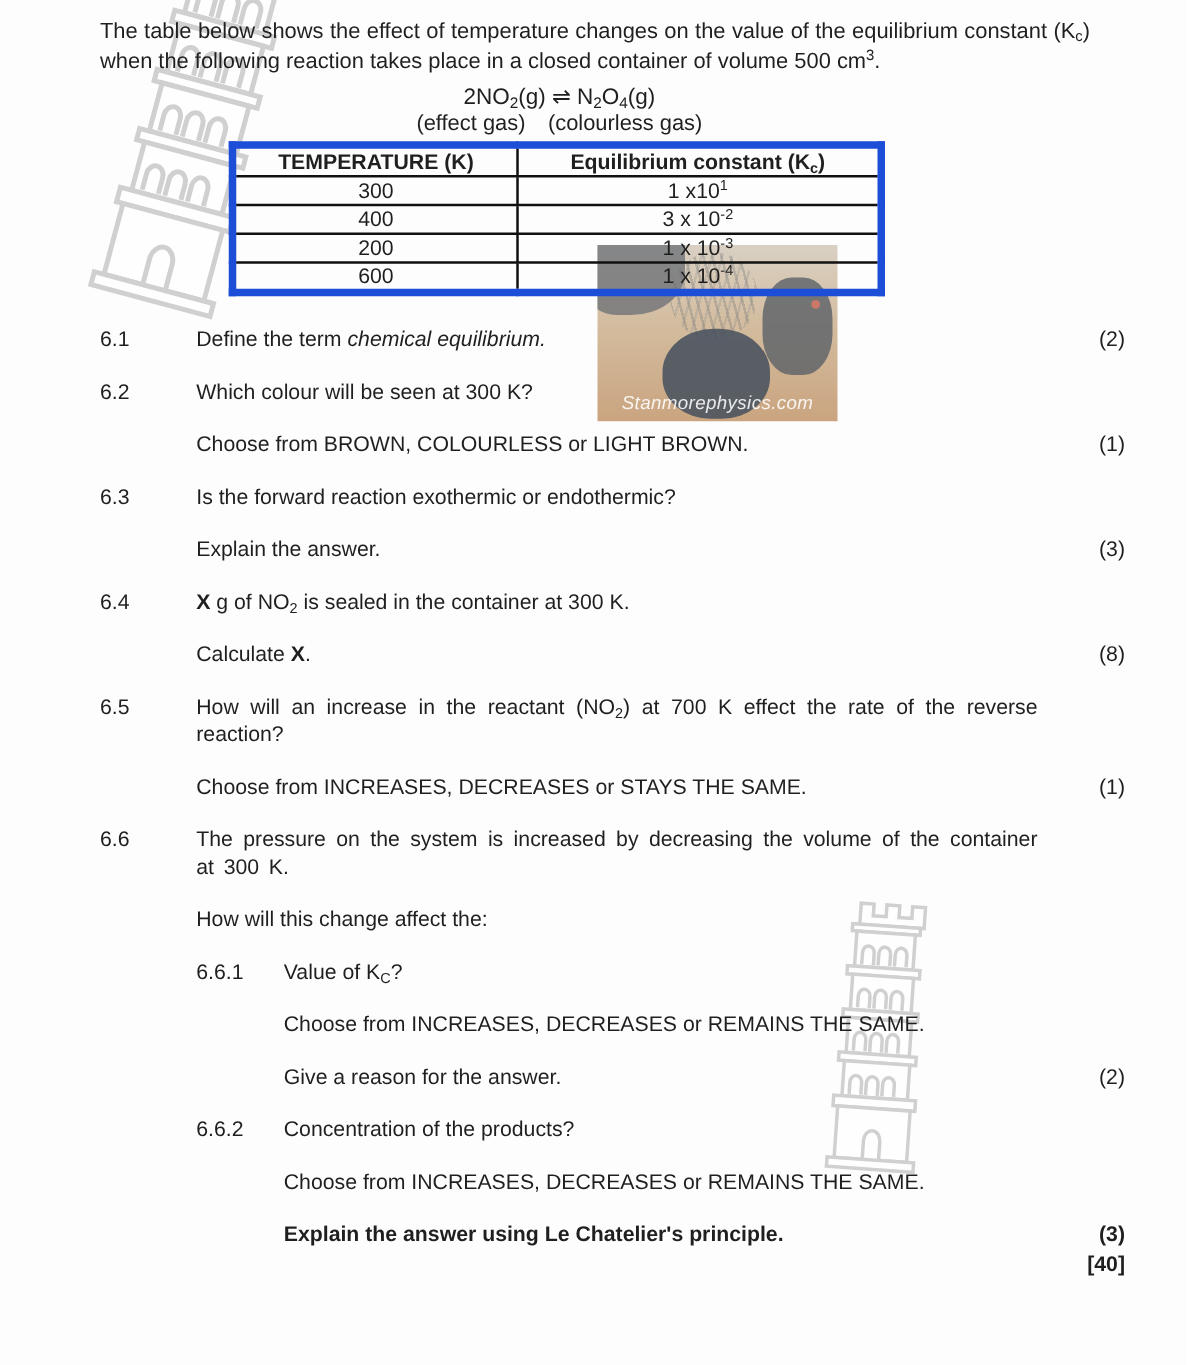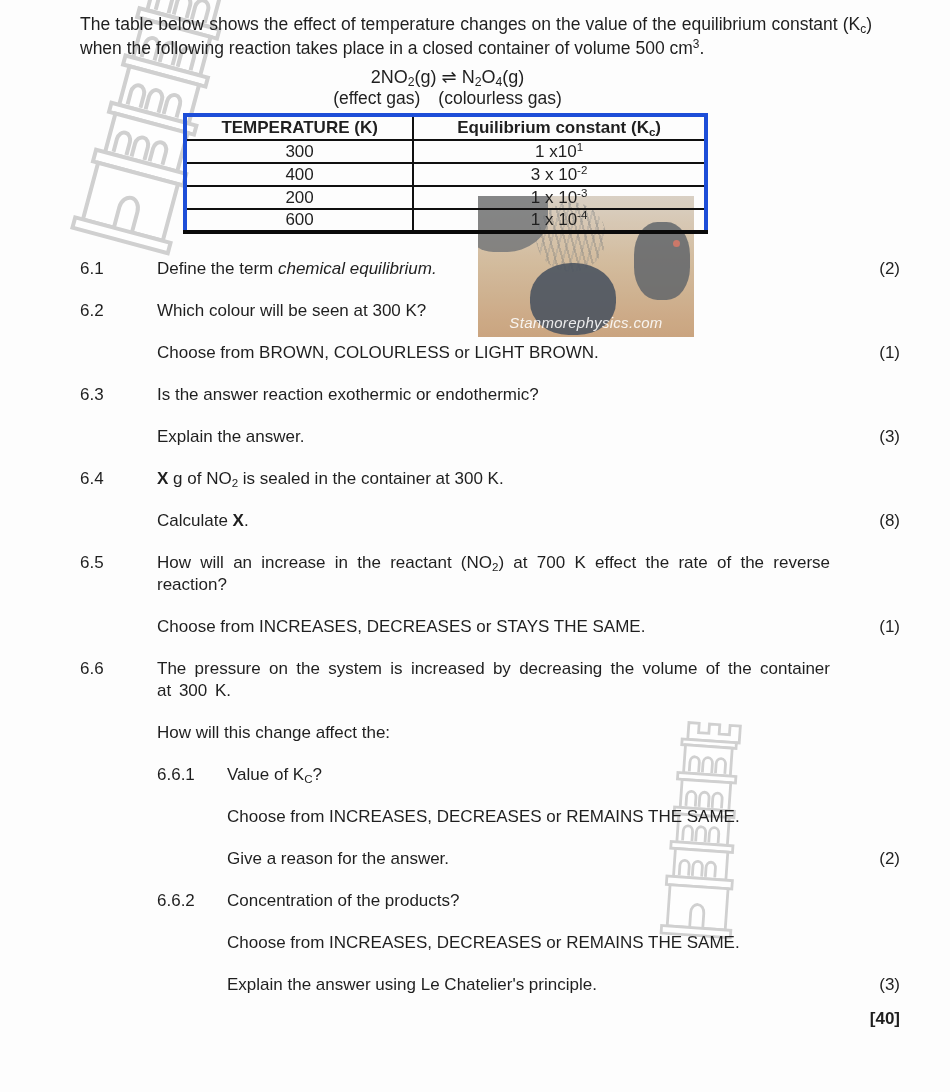--- a/index.html
+++ b/index.html
@@ -8,21 +8,21 @@
   .page {
     position:relative; width:950px; height:1092px; margin:0 auto;
     background:#fdfdfd; overflow:hidden;
   }
   
   .tower { position:absolute; z-index:0; opacity:.85; }
   .tower svg { stroke:#c9c9c9; fill:#ffffff; stroke-width:3; }
   .tower-top    { left:52px;  top:-72px; transform:rotate(15deg); transform-origin:50% 100%; }
   .tower-bottom { left:645px; top:716px; transform:rotate(4deg);  transform-origin:50% 100%; }
   .photo {
-    position:absolute; z-index:0; left:478px; top:196px; width:216px; height:141px;
+    position:absolute; z-index:0; left:478px; top:196px; width:192px; height:141px;
     background:linear-gradient(180deg,#d6ccbe 0%,#cfb695 45%,#c59b72 100%);
     opacity:.9; overflow:hidden;
   }
   .photo .blob-left  { position:absolute; left:-8px; top:-6px; width:78px; height:62px;
     background:#5a5f66; border-radius:0 0 55% 30%; opacity:.75; }
   .photo .plants { position:absolute; left:58px; top:6px; width:70px; height:70px;
     background:repeating-linear-gradient(75deg,rgba(90,95,100,.45) 0 2px,transparent 2px 7px),
                repeating-linear-gradient(105deg,rgba(120,125,130,.4) 0 2px,transparent 2px 8px);
     border-radius:50%; opacity:.65; }
   .photo .vase { position:absolute; left:52px; bottom:2px; width:86px; height:72px;
@@ -39,34 +39,34 @@
   .eq-wrap { width:525px; margin-left:105px; text-align:center; }
   .eq-line { font-size:18px; line-height:21px; }
   .eq-labels { display:flex; justify-content:center; gap:18px; font-size:17.5px; line-height:21px; }
   sub { font-size:68%; vertical-align:-3px; line-height:0; }
   sup { font-size:68%; vertical-align:6px; line-height:0; }
   
   table.kc { border-collapse:collapse; width:525px; margin-left:103px; margin-top:4px;
     background:transparent; }
   table.kc th, table.kc td { border:2px solid #101010; text-align:center;
     font-size:17px; padding:0 4px; height:23px; }
-  table.kc { border:4px solid #1d4ed8;padding-left:30px; }
+  table.kc { border:6px solid #1d4ed8;padding-left:30px; }
   table.kc th { font-weight:bold; height:25px; }
   table.kc tbody tr:last-child td { border-bottom:4px solid #0a0a0a; }
   
   .questions { margin-top:24px; }
   .qrow { display:grid; grid-template-columns:77px 1fr 70px; align-items:start;
     font-size:17px; line-height:22px; margin-bottom:20px; }
   .qrow.sub { grid-template-columns:77px 70px 1fr 70px; }
   .qnum { font-size:17px; }
   .qtext { max-width:676px; }
   .qtext.justify { text-align:justify; }
   .qtext.wide { word-spacing:3px; text-align:justify; }
   .qmarks { text-align:right; padding-right:0; }
-  .qrow.tight { margin-bottom:12px; }
+  .qrow.tight { margin-bottom:2px;font-weight:bold; }
   .total-row { display:grid; grid-template-columns:1fr 70px; font-size:17px; line-height:21px; }
   .total { grid-column:2; text-align:right; font-weight:bold; }
   i { font-style:italic; }
   b { font-weight:bold; }
 </style>
 </head>
 <body>
 
 <div class="page">
 
@@ -192,21 +192,21 @@
         <div class="qmarks"></div>
       </div>
       <div class="qrow">
         <div class="qnum"></div>
         <div class="qtext">Choose from BROWN, COLOURLESS or LIGHT BROWN.</div>
         <div class="qmarks">(1)</div>
       </div>
 
       <div class="qrow">
         <div class="qnum">6.3</div>
-        <div class="qtext">Is the answer reaction exothermic or endothermic?</div>
+        <div class="qtext">Is the forward reaction exothermic or endothermic?</div>
         <div class="qmarks"></div>
       </div>
       <div class="qrow">
         <div class="qnum"></div>
         <div class="qtext">Explain the answer.</div>
         <div class="qmarks">(3)</div>
       </div>
 
       <div class="qrow">
         <div class="qnum">6.4</div>

